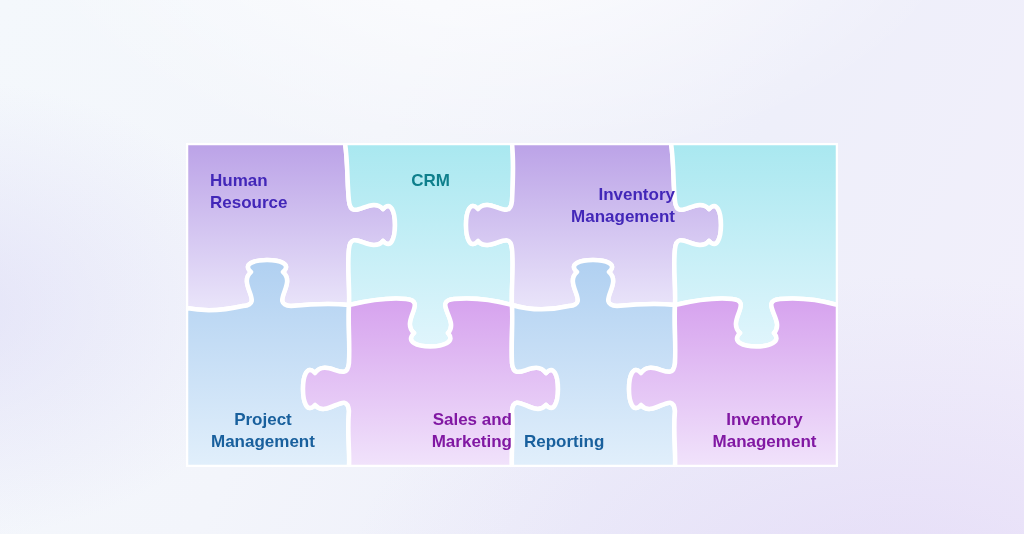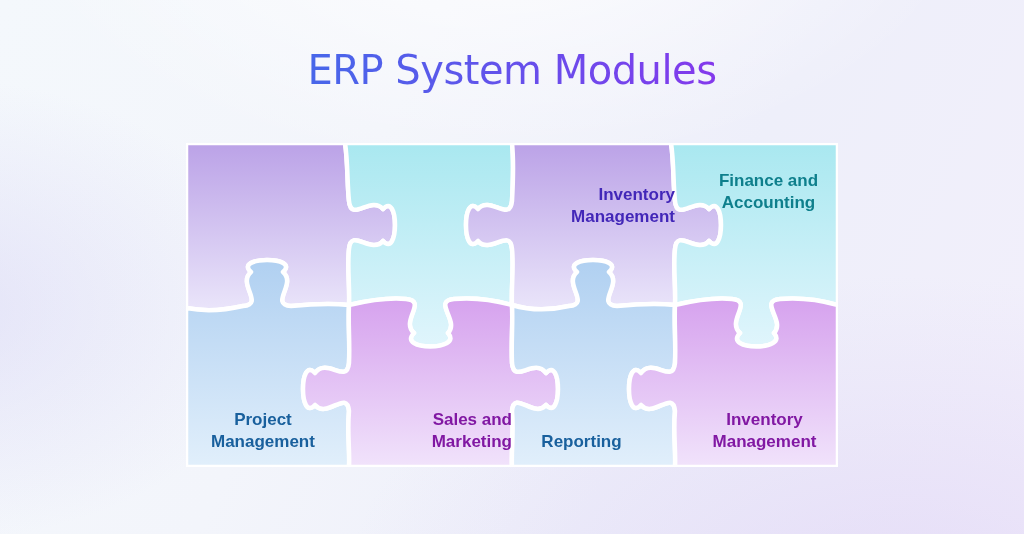--- a/index.html
+++ b/index.html
@@ -31,29 +31,28 @@
     font-family:"Liberation Sans",sans-serif;
     font-weight:700;font-size:17px;line-height:21.5px;
     white-space:pre-line;letter-spacing:0;
   }
   .lbl-hr{left:24px;top:27px;}
   .lbl-crm{left:163px;top:27px;width:163px;text-align:center;}
   .lbl-inv{left:326px;top:41px;width:163px;text-align:right;}
   .lbl-fin{left:501px;top:27px;width:163px;text-align:center;}
   .lbl-proj{left:25px;top:266px;}
   .lbl-sales{left:163px;top:266px;width:163px;text-align:right;}
-  .lbl-rep{left:314px;top:288px;width:163px;text-align:center;}
+  .lbl-rep{left:338px;top:288px;width:163px;text-align:left;}
   .lbl-prod{left:497px;top:266px;width:163px;text-align:center;}
 </style>
 </head>
 <body>
 
 <div class="page">
 
-  <div class="title">ERP System Modules</div>
 
   <div class="puzzle">
     <svg width="652" height="324" viewBox="0 0 652 324">
       <defs>
         <linearGradient id="gPurple" x1="0" y1="0" x2="0" y2="1">
           <stop offset="0" stop-color="#bba2e7"></stop>
             <stop offset="1" stop-color="#eae5fa"></stop>
         </linearGradient>
         <linearGradient id="gCyan" x1="0" y1="0" x2="0" y2="1">
           <stop offset="0" stop-color="#a9e8f0"></stop>
@@ -103,24 +102,25 @@
            C488 180 490 200 489 220 C487 242 467 214 455 230 C439 212 439 280 455 262 C467 276 487 246 489 268 C487 290 490 308 489 324
            L326 324
            C325 308 328 290 326 268 C328 246 348 276 360 262 C376 280 376 212 360 230 C348 214 328 242 326 220 C325 200 327 180 326 162 Z"></path>
 
       <path class="piece" fill="url(#gPink)" d="M489 162
            C506 158 526 154 546 156 C568 158 540 178 554 190 C536 208 604 208 588 190 C600 178 572 158 594 156 C616 154 634 157 652 162
            L652 324 L489 324
            C490 308 487 290 489 268 C487 246 467 276 455 262 C439 280 439 212 455 230 C467 214 487 242 489 220 C490 200 488 180 489 162 Z"></path>
     </svg>
 
+    <div class="lbl lbl-hr" style="color: rgb(66, 39, 184);">Human
+Resource</div>
+    <div class="lbl lbl-crm" style="color: rgb(14, 127, 140);">CRM</div>
     <div class="lbl lbl-inv" style="color: rgb(66, 39, 184);">Inventory
 Management</div>
-    <div class="lbl lbl-fin" style="color: rgb(14, 127, 140);">Finance and
-Accounting</div>
     <div class="lbl lbl-proj" style="color: rgb(25, 96, 157); text-align: center;">Project
 Management</div>
     <div class="lbl lbl-sales" style="color: rgb(129, 24, 163);">Sales and
 Marketing</div>
     <div class="lbl lbl-rep" style="color: rgb(25, 96, 157);">Reporting</div>
     <div class="lbl lbl-prod" style="color: rgb(129, 24, 163);">Inventory
 Management</div>
   </div>
 
 </div>

